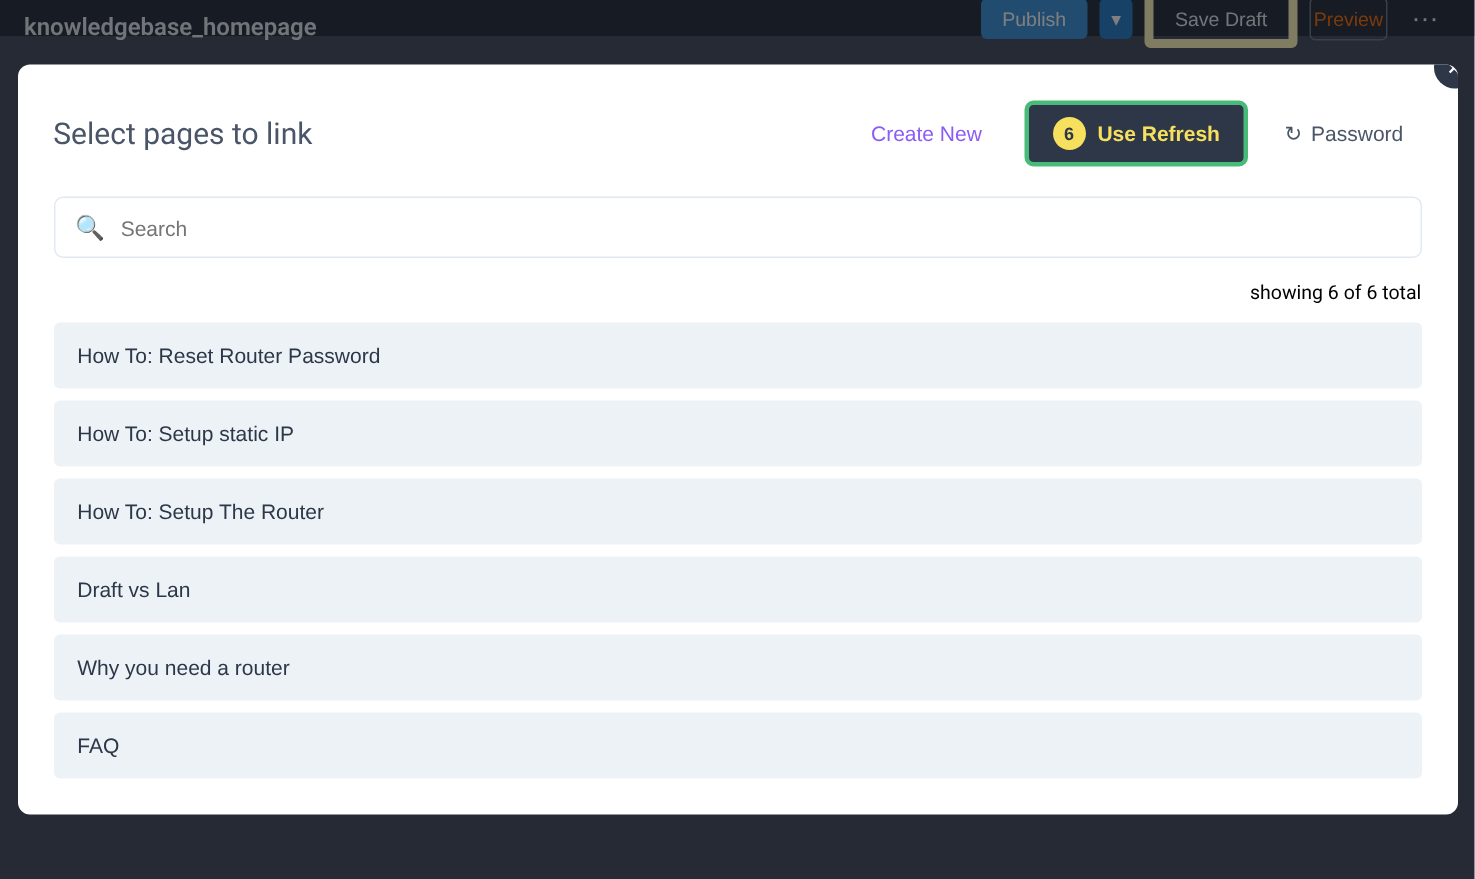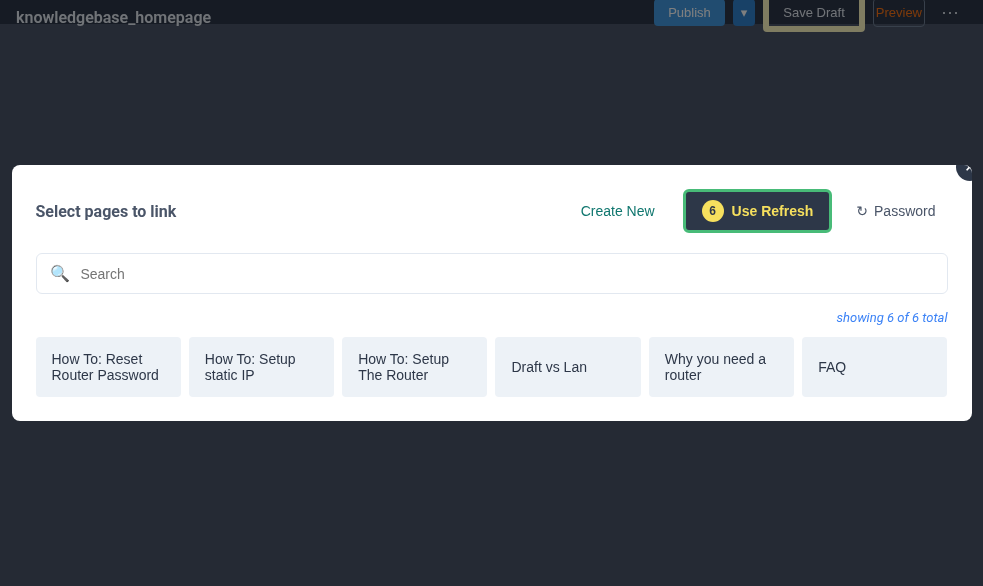--- a/index.html
+++ b/index.html
@@ -120,34 +120,34 @@
     }
 
     .modal-header {
       display: flex;
       align-items: center;
       justify-content: space-between;
       margin-bottom: 20px;
     }
 
     .modal-title {
-      font-size: 16px;
+      font-size: 20px;
       color: #4a5568;
-      font-weight: 700;
+      font-weight: 400;
     }
 
     .modal-actions {
       display: flex;
       align-items: center;
       gap: 12px;
     }
 
     .btn-create-new {
       background: transparent;
-      color: #0f766e;
+      color: #8b5cf6;
       border: none;
       padding: 8px 16px;
       font-size: 14px;
       cursor: pointer;
       font-weight: 500;
     }
 
     .btn-use-selected {
       background: #2d3748;
       color: #f6e05e;
@@ -210,28 +210,28 @@
       font-size: 14px;
       color: #701a75;
       width: 100%;
       background: transparent;
     }
 
     
     .results-info {
       text-align: right;
       font-size: 13px;
-      color: #3b82f6;
+      color: #000000;
       margin-bottom: 12px;
-      font-style: italic;
     }
 
     
     .page-list {
       display: flex;
+      flex-direction: column;
       gap: 8px;
     }
 
     .page-item {
       background: #edf2f7;
       border-radius: 4px;
       padding: 14px 16px;
       font-size: 14px;
       color: #2d3748;
       cursor: pointer;

